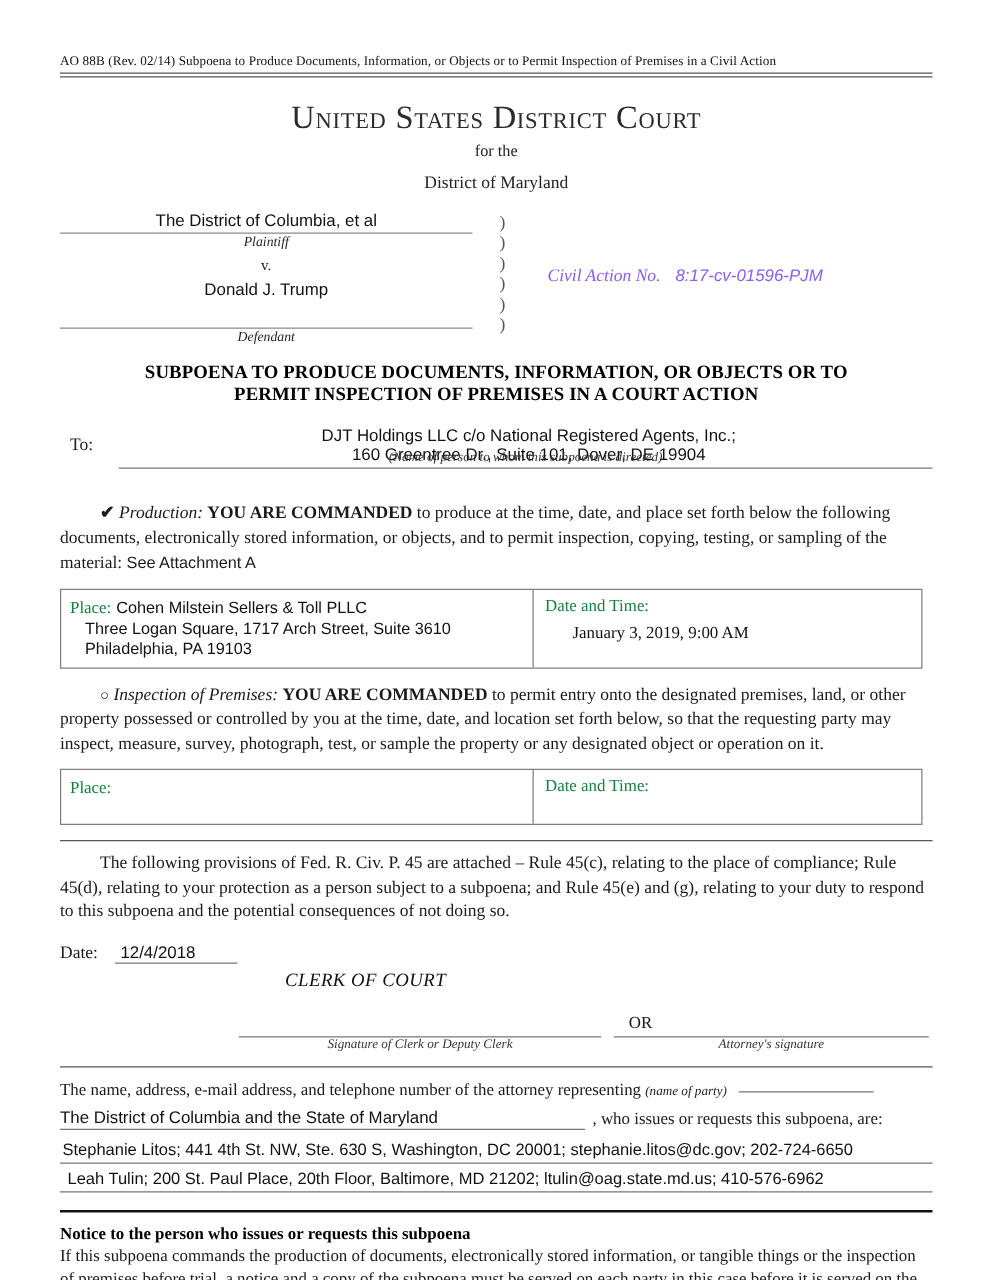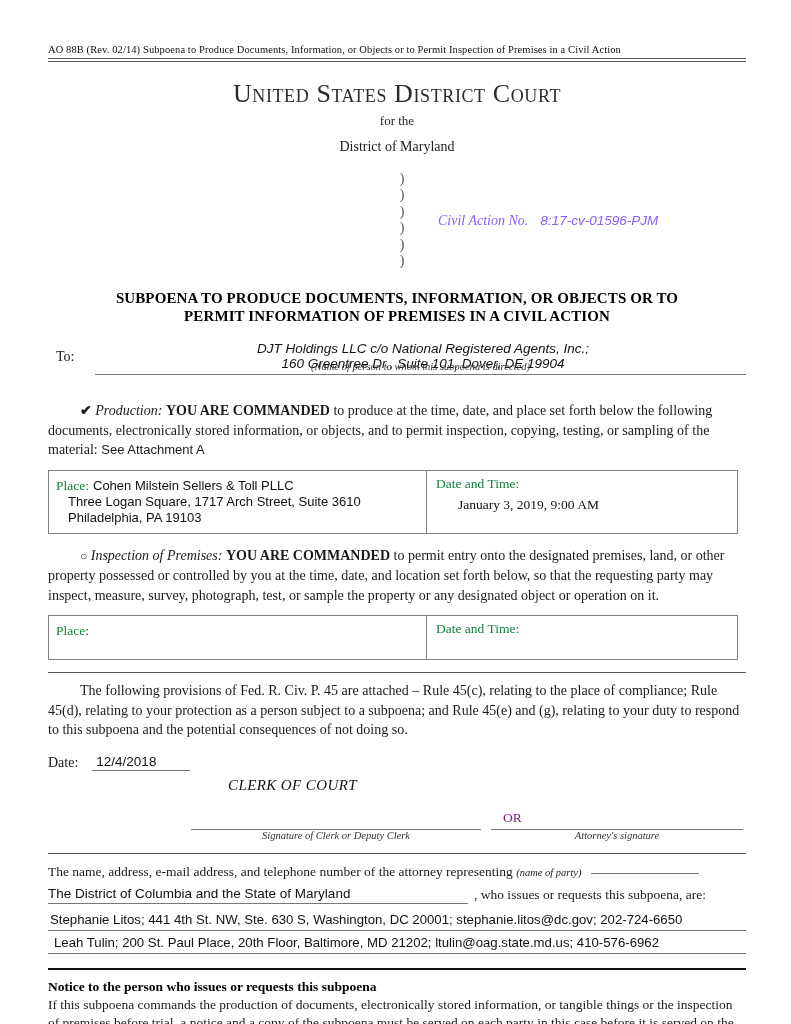--- a/index.html
+++ b/index.html
@@ -142,21 +142,20 @@
   .to-value {
     position: absolute;
     left: 52px;
     right: 0;
     top: 0;
     text-align: center;
     font-family: "Liberation Sans", sans-serif;
     font-size: 13.5px;
     line-height: 15px;
     color: #111;
-    font-style: italic;
   }
   .to-rule {
     position: absolute;
     left: 47px;
     right: 0;
     top: 33px;
     border-bottom: 1px solid #7a7a7a;
   }
   .to-caption {
     position: absolute;
@@ -272,21 +271,21 @@
     font-style: italic;
     font-size: 15px;
     letter-spacing: 0.4px;
     color: #111;
   }
   .sig-or {
     position: absolute;
     left: 455px;
     top: 33px;
     font-size: 13.5px;
-    color: #701a75;
+    color: #0f172a;
   }
   .sig-line-left {
     position: absolute;
     left: 143px;
     top: 52px;
     width: 290px;
     border-bottom: 1px solid #777;
   }
   .sig-line-right {
     position: absolute;
@@ -388,36 +387,45 @@
 <div class="page">
 
   <div class="form-header">AO 88B (Rev. 02/14) Subpoena to Produce Documents, Information, or Objects or to Permit Inspection of Premises in a Civil Action</div>
   <div class="double-rule"></div>
 
   <div class="court-title">United States District Court</div>
   <div class="court-for">for the</div>
   <div class="court-district">District of Maryland</div>
 
   <div class="caption">
+    <div class="cap-left">
+      <div class="cap-party">The District of Columbia, et al</div>
+      <div class="cap-rule"></div>
+      <div class="cap-role">Plaintiff</div>
+      <div class="cap-v">v.</div>
+      <div class="cap-party" style="margin-top:4px;">Donald J. Trump</div>
+      <div class="cap-rule" style="margin-top:23px;"></div>
+      <div class="cap-role">Defendant</div>
+    </div>
     <div class="cap-brackets">
       <div>)</div>
         <div>)</div>
         <div>)</div>
         <div>)</div>
         <div>)</div>
         <div>)</div>
     </div>
     <div class="cap-action">
       <span>Civil Action No.</span><span class="val">8:17-cv-01596-PJM</span>
     </div>
   </div>
 
   <div class="subpoena-title">
     <div>SUBPOENA TO PRODUCE DOCUMENTS, INFORMATION, OR OBJECTS OR TO</div>
-    <div>PERMIT INFORMATION OF PREMISES IN A CIVIL ACTION</div>
+    <div>PERMIT INSPECTION OF PREMISES IN A COURT ACTION</div>
   </div>
 
   <div class="to-block">
     <div class="to-label">To:</div>
     <div class="to-value">
       <div>DJT Holdings LLC c/o National Registered Agents, Inc.;</div>
       <div>160 Greentree Dr., Suite 101, Dover, DE 19904</div>
     </div>
     <div class="to-rule"></div>
     <div class="to-caption">(Name of person to whom this subpoena is directed)</div>

